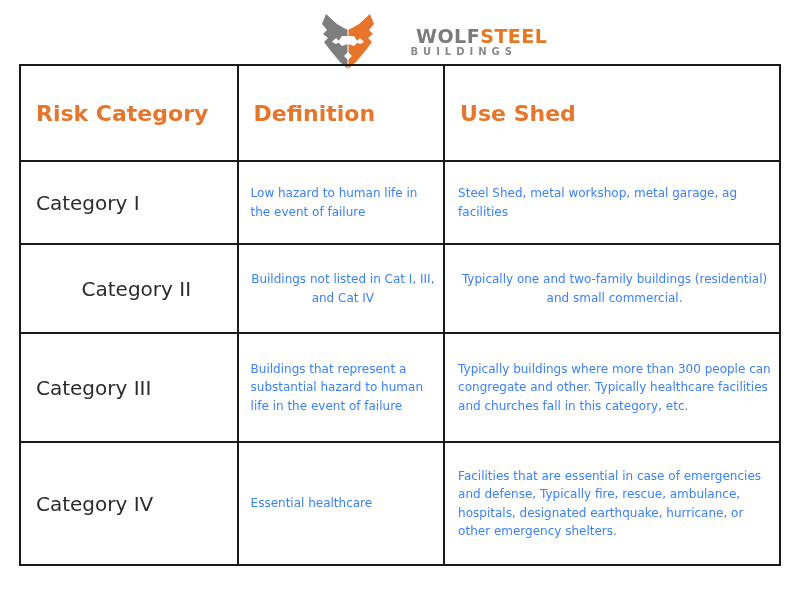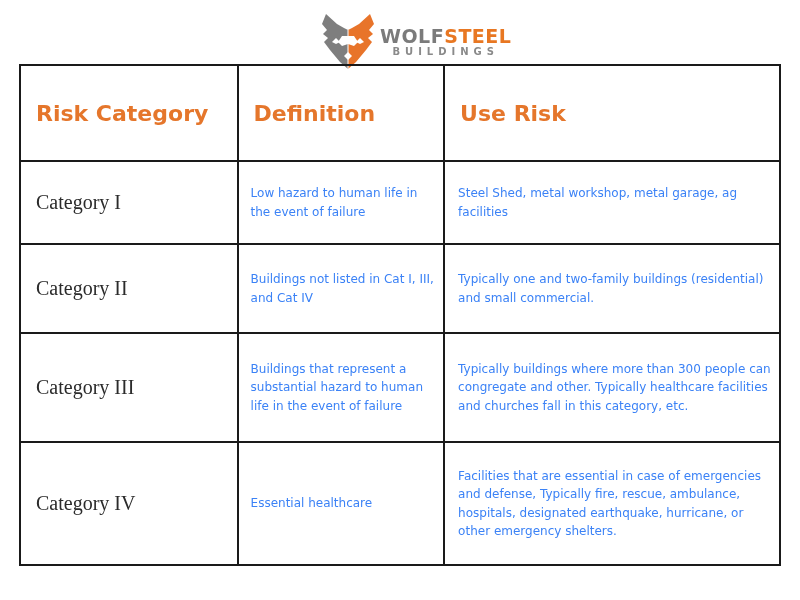--- a/index.html
+++ b/index.html
@@ -2,37 +2,37 @@
 <html><head>
 <meta charset="utf-8">
 <style>
   html, body { margin: 0; padding: 0; background: #ffffff; }
   body { width: 800px; height: 600px; position: relative; overflow: hidden; font-family: "DejaVu Sans", sans-serif; color: #2b2b2b; }
 
   .logo { position: absolute; left: 320px; top: 10px; height: 62px; display: flex; align-items: center; }
   .logo svg { display: block; }
   .logo-text { margin-left: 4px; display: flex; flex-direction: column; align-items: center; }
   .logo-word { font-family: "DejaVu Sans", sans-serif; font-weight: bold; font-size: 19px; letter-spacing: 0.5px; line-height: 20px; }
-  .logo-wolf { color: #7b7b7b; }
+  .logo-wolf { color: #7b7b7b; margin-left: 36px; }
   .logo-steel { color: #e87722; }
   .logo-sub { font-family: "DejaVu Sans", sans-serif; font-size: 10px; color: #8a8a8a; letter-spacing: 5px; line-height: 10px; margin-top: 1px; font-weight: bold; }
 
   table.risk { position: absolute; left: 19px; top: 64px; width: 762px; border-collapse: collapse; table-layout: fixed; }
   table.risk td, table.risk th { border: 2px solid #1a1a1a; vertical-align: middle; text-align: left; padding: 0; }
   .col1 { width: 217px; }
   .col2 { width: 206px; }
   .col3 { width: 335px; }
 
   th.hdr { height: 94px; color: #e5762b; font-weight: bold; font-size: 22px; padding-left: 15px !important; }
-  td.cat { font-size: 20px; color: #2b2b2b; padding-left: 15px !important; font-family: Liberation Serif, serif; }
+  td.cat { font-size: 20px; color: #2b2b2b; padding-left: 15px !important; }
   td.def, td.use { font-size: 12px; line-height: 18.5px; color: #3b82f6; padding-left: 12px !important; padding-right: 8px !important; }
   td.use { padding-left: 13px !important; }
 
   tr.r1 td { height: 81px; }
-  tr.r2 td { height: 87px; }
+  tr.r2 td { height: 87px; text-align: center; }
   tr.r3 td { height: 107px; }
   tr.r4 td { height: 121px; }
 </style>
 </head>
 <body>
 
 <div class="logo">
   <span>
     <svg width="56" height="58" viewBox="0 0 56 58">
 
@@ -55,21 +55,21 @@
 <table class="risk">
   <colgroup>
     <col class="col1">
       <col class="col2">
       <col class="col3">
   </colgroup>
   <thead>
     <tr>
       <th class="hdr">Risk Category</th>
       <th class="hdr">Definition</th>
-      <th class="hdr">Use Risk</th>
+      <th class="hdr">Use Shed</th>
     </tr>
   </thead>
   <tbody>
     <tr class="r1">
       <td class="cat">Category I</td>
       <td class="def">Low hazard to human life in the event of failure</td>
       <td class="use">Steel Shed, metal workshop, metal garage, ag facilities</td>
     </tr>
     <tr class="r2">
       <td class="cat">Category II</td>

